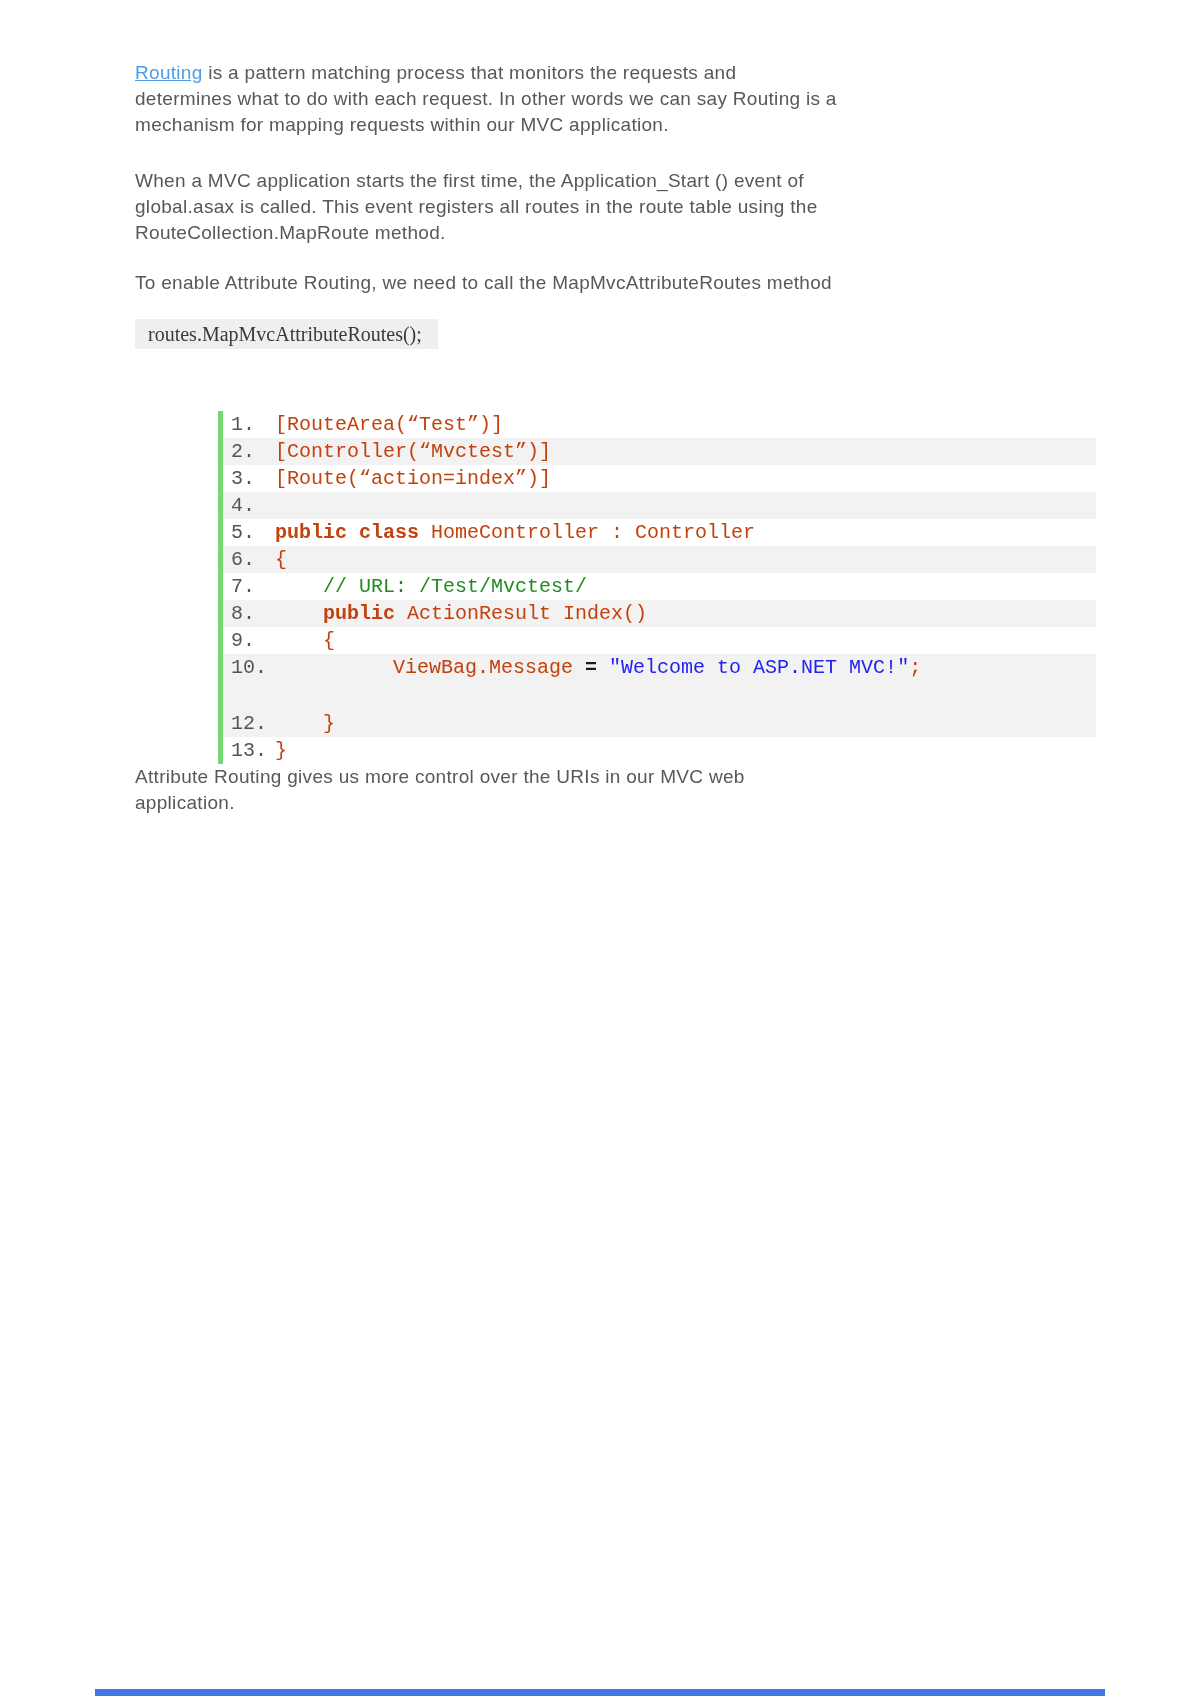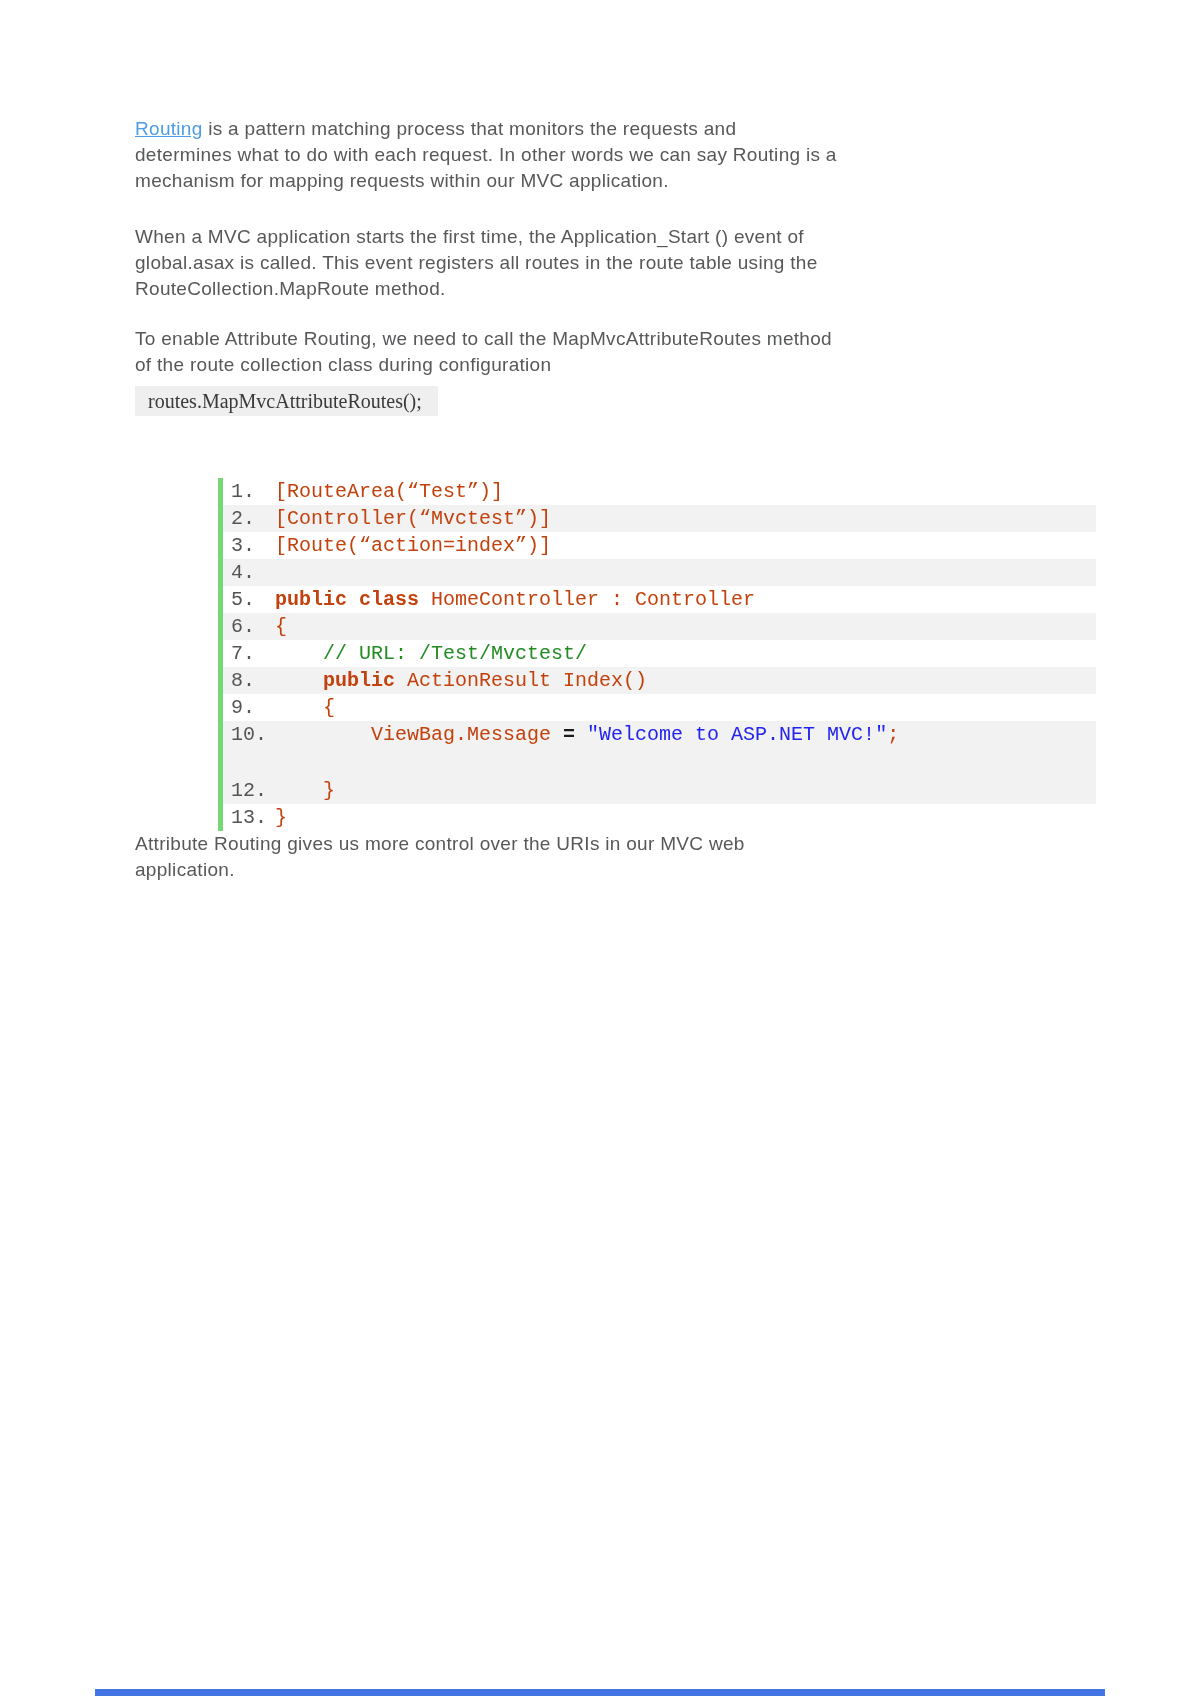--- a/index.html
+++ b/index.html
@@ -2,35 +2,35 @@
 <html><head>
 <meta charset="utf-8">
 <style>
   * { margin: 0; padding: 0; box-sizing: border-box; }
   html, body { background: #ffffff; }
   .page {
     position: relative;
     width: 1115px;
     height: 1696px;
     background: #ffffff;
-    padding: 116px 100px 0 135px;
+    padding: 60px 100px 0 135px;
     font-family: "Liberation Sans", "DejaVu Sans", sans-serif;
     color: #57585a;
     overflow: hidden;
   }
   .body-para {
     font-size: 19px;
     line-height: 26px;
     letter-spacing: 0.3px;
     color: #57585a;
   }
   .body-para .line { display: block; height: 26px; white-space: pre; }
   .p1 { margin-bottom: 30px; }
   .p2 { margin-bottom: 24px; }
-  .p3 { margin-bottom: 8px; }
+  .p3 { margin-bottom: 23px; }
   a.doc-link {
     color: #4d9ce6;
     text-decoration: underline;
     cursor: pointer;
   }
   .inline-code {
     display: inline-block;
     font-family: Liberation Serif, serif;
     font-size: 20px;
     line-height: 28px;
@@ -55,21 +55,21 @@
   .code-lines { margin-left: 5px; }
   .code-row {
     display: flex;
     align-items: flex-start;
     min-height: 27px;
     line-height: 27px;
     padding-left: 8px;
     background: #ffffff;
   }
   .code-row.alt { background: #f2f2f2; }
-  .code-row.tall { min-height: 56px; }
+  .code-row.tall { min-height: 56px; gap: 22px; }
   .line-num {
     display: inline-block;
     width: 44px;
     flex: 0 0 44px;
     color: #555555;
     white-space: pre;
   }
   .code-text { white-space: pre; color: #1b1b1b; }
   .seg-plain { color: #c2410c; }
   .seg-keyword { color: #c2410c; font-weight: bold; }
@@ -98,21 +98,20 @@
   </p>
 
   <p class="body-para p2">
     <span class="line">When a MVC application starts the first time, the Application_Start () event of</span>
     <span class="line">global.asax is called. This event registers all routes in the route table using the</span>
     <span class="line">RouteCollection.MapRoute method.</span>
   </p>
 
   <p class="body-para p3">
     <span class="line">To enable Attribute Routing, we need to call the MapMvcAttributeRoutes method</span>
-    <span class="line">of the route collection class during configuration</span>
   </p>
 
   <div class="inline-code">routes.MapMvcAttributeRoutes();</div>
 
   <div class="code-block">
     <div class="green-bar"></div>
     <div class="code-lines" id="code-lines">
         <div class="code-row">
           <span class="line-num">1.</span>
           <span class="code-text"><span class="seg-plain">[RouteArea(“Test”)]</span></span>

